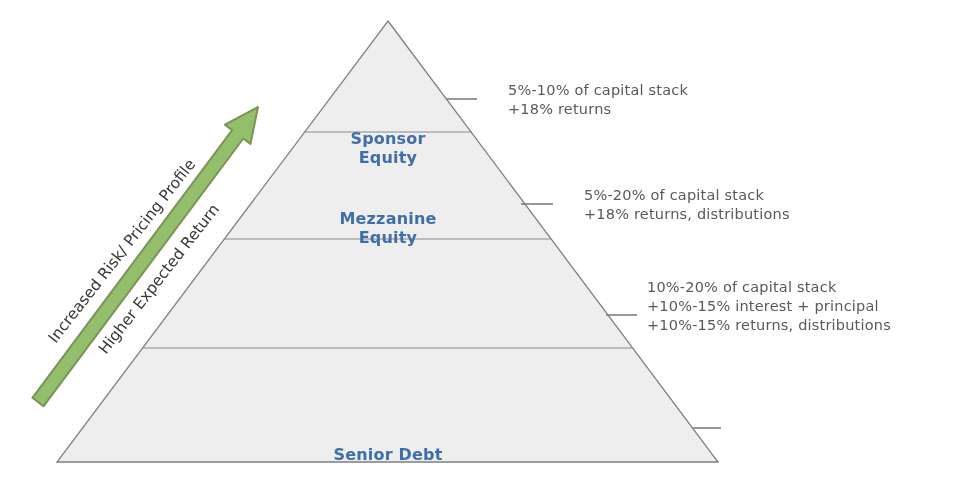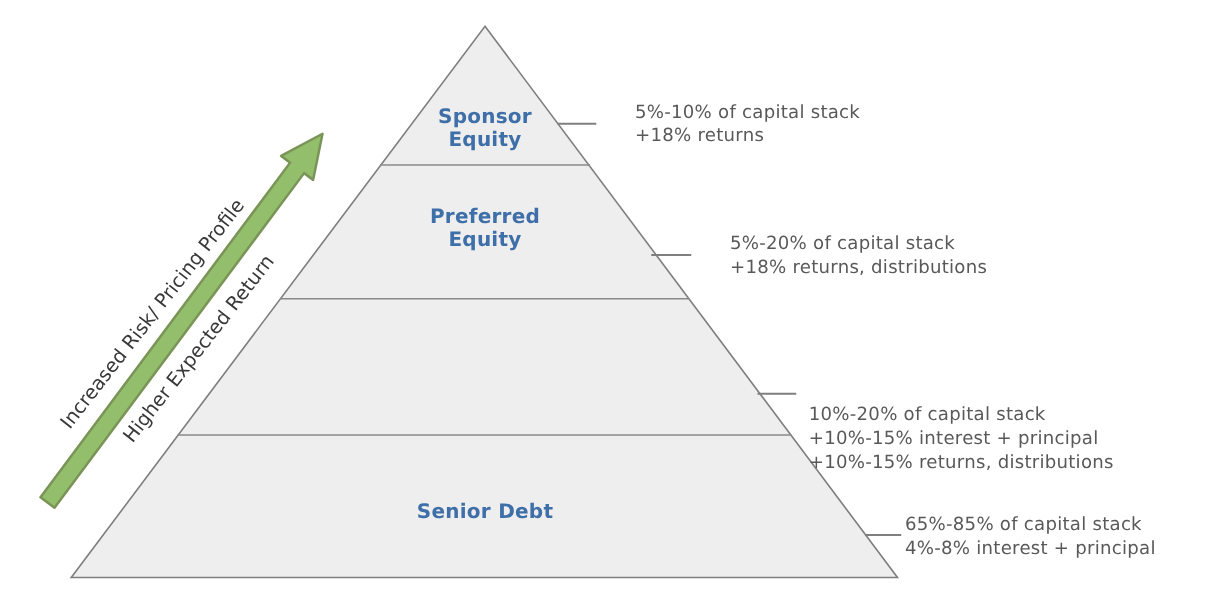--- a/index.html
+++ b/index.html
@@ -4,21 +4,21 @@
 <style>
   html,body{margin:0;padding:0;background:#ffffff;}
   .stage{
     position:relative;width:971px;height:486px;background:#ffffff;overflow:hidden;
     font-family:"DejaVu Sans","Liberation Sans",sans-serif;
   }
   .layer{position:absolute;left:0;top:0;}
   .tier-label{
     position:absolute;left:238px;width:300px;text-align:center;
     font-weight:bold;font-size:16px;line-height:19px;color:#3f6fa8;
-    white-space:pre-line;letter-spacing:.2px;
+    white-space:pre-line;letter-spacing:.2px;margin-top:46px;
   }
   .annotation{
     position:absolute;font-size:14.5px;line-height:19px;color:#595959;
     white-space:pre-line;letter-spacing:.2px;
   }
   .rot-label{
     position:absolute;font-size:15.5px;color:#383838;text-align:center;
     transform:rotate(-52deg);transform-origin:center center;white-space:nowrap;
   }
 </style>
@@ -41,27 +41,25 @@
     <line x1="692" y1="428" x2="721" y2="428" stroke="#7f7f7f" stroke-width="1.6"></line>
 
     <polygon points="32.4,397.8 232.1,130.1 224.9,124.7 258,107 250.5,143.9 243.3,138.5 43.6,406.2" fill="#93be6c" stroke="#7a9457" stroke-width="2" stroke-linejoin="round"></polygon>
   </svg>
 
   <div class="rot-label" style="left:-13px;top:242px;width:270px;">Increased Risk/ Pricing Profile</div>
   <div class="rot-label" style="left:49px;top:270px;width:220px;">Higher Expected Return</div>
 
   <div class="tier-label" style="top:83px;">Sponsor
 Equity</div>
-  <div class="tier-label" style="top:163px;">Preferred
+  <div class="tier-label" style="top:163px;">Mezzanine
 Equity</div>
   <div class="tier-label" style="top:399px;">Senior Debt</div>
 
   <div class="annotation" style="left:508px;top:81px;">5%-10% of capital stack
 +18% returns</div>
   <div class="annotation" style="left:584px;top:186px;">5%-20% of capital stack
 +18% returns, distributions</div>
-  <div class="annotation" style="left:647px;top:278px;margin-top:45px;">10%-20% of capital stack
+  <div class="annotation" style="left:647px;top:278px;">10%-20% of capital stack
 +10%-15% interest + principal
 +10%-15% returns, distributions</div>
-  <div class="annotation" style="left:724px;top:411px;">65%-85% of capital stack
-4%-8% interest + principal</div>
 
 </div>
 
 </body></html>

